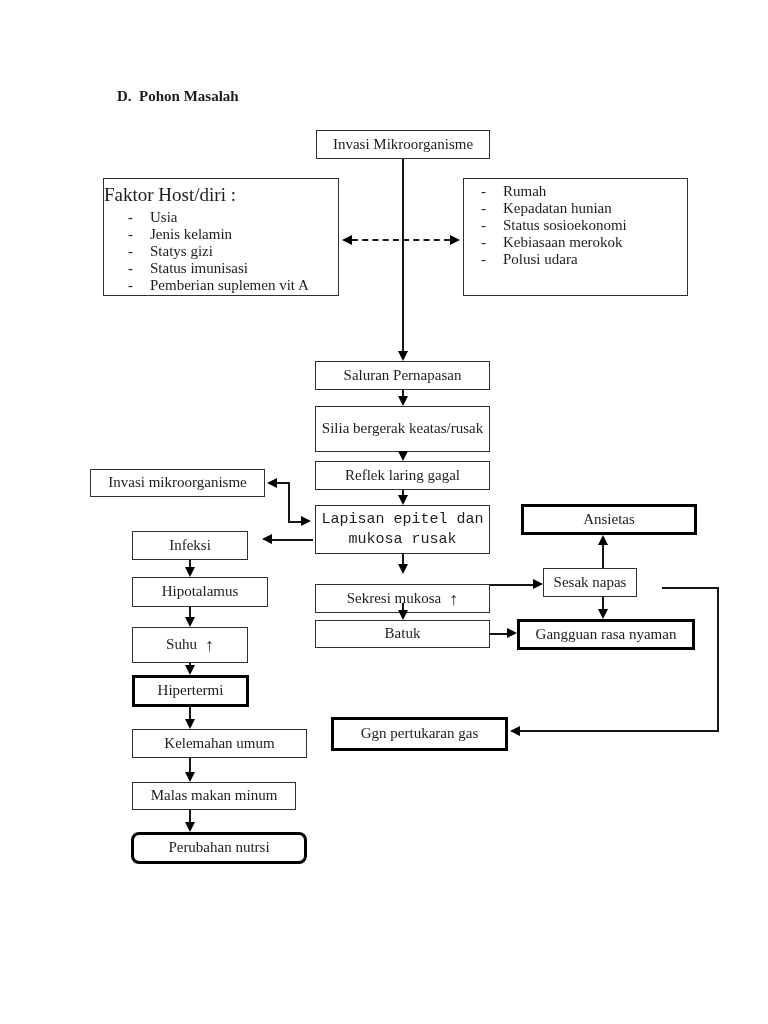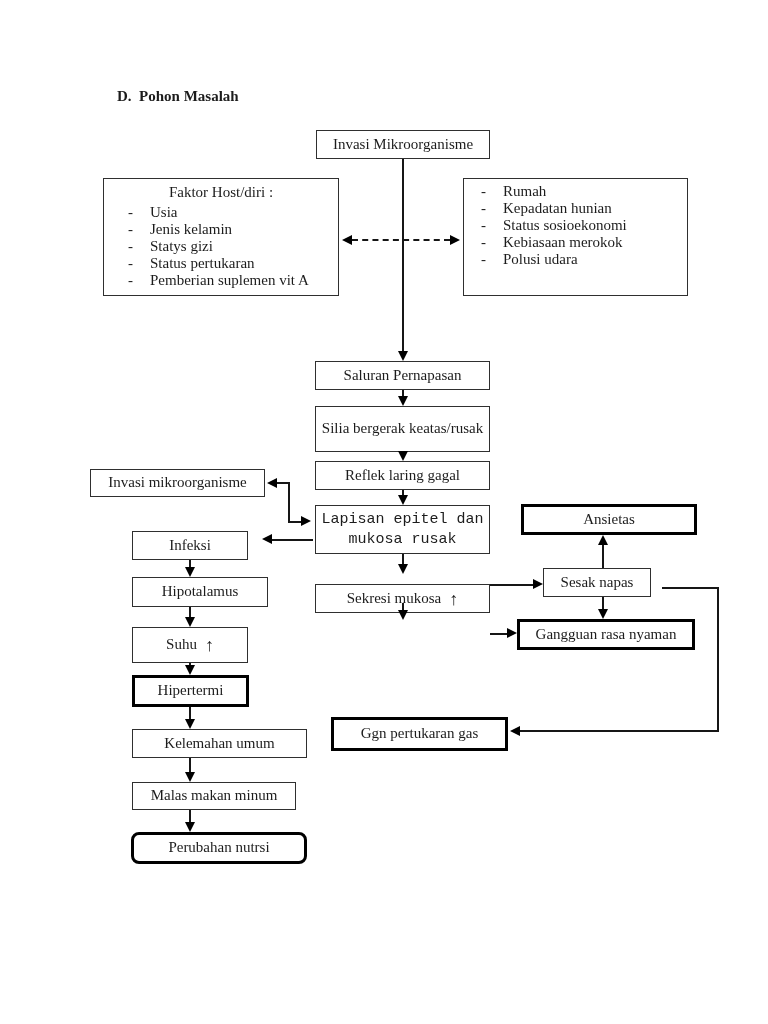--- a/index.html
+++ b/index.html
@@ -11,21 +11,21 @@
     position:absolute;left:117px;top:88px;font-weight:bold;font-size:15px;white-space:pre;
   }
   .box{
     position:absolute;box-sizing:border-box;background:#fff;
     border:1.5px solid #2f2f2f;
     display:flex;align-items:center;justify-content:center;text-align:center;
     font-size:15px;line-height:1.28;padding:1px 5px;
   }
   .box.thick{border:3.5px solid #000;}
   .flist{display:block;padding-top:4px;text-align:left;}
-  .flist .ftitle{text-align:center;font-size:15px;margin-bottom:2px;}
+  .flist .ftitle{text-align:left;font-size:19px;margin-bottom:2px;}
   .frow{display:flex;font-size:15px;line-height:1.13;}
   .frow .dash{flex:0 0 22px;text-align:left;}
   .host-rows{margin-left:24px;}
   .env-rows{margin-left:17px;}
   .uparrow{font-size:18px;font-weight:bold;margin-left:8px;line-height:1;}
   .ln{position:absolute;background:#161616;}
   .hln{height:1.8px;}
   .vln{width:1.8px;}
   .dashln{position:absolute;height:0;border-top:2px dashed #161616;background:none;}
   .ah{position:absolute;width:0;height:0;}
@@ -56,21 +56,21 @@
         <div class="frow">
             <span class="dash">-</span>
             <span>Jenis kelamin</span>
           </div>
         <div class="frow">
             <span class="dash">-</span>
             <span>Statys gizi</span>
           </div>
         <div class="frow">
             <span class="dash">-</span>
-            <span>Status pertukaran</span>
+            <span>Status imunisasi</span>
           </div>
         <div class="frow">
             <span class="dash">-</span>
             <span>Pemberian suplemen vit A</span>
           </div>
       </div>
     </div>
   </div>
 
   <div class="box" style="left:463px;top:178px;width:225px;height:118px;align-items:flex-start;justify-content:flex-start;padding:0;">
@@ -109,20 +109,23 @@
   <div class="box" style="left:315px;top:461px;width:175px;height:29px;">
     <span>Reflek laring gagal</span>
   </div>
   <div class="box" style="left:315px;top:505px;width:175px;height:49px;font-family:Liberation Mono, monospace;">
     <span>Lapisan epitel dan mukosa rusak</span>
   </div>
   <div class="box" style="left:315px;top:574px;width:175px;height:29px;margin-top:10px;">
     <span>Sekresi mukosa</span>
     <span class="uparrow">↑</span>
   </div>
+  <div class="box" style="left:315px;top:620px;width:175px;height:28px;">
+    <span>Batuk</span>
+  </div>
 
   <div class="box" style="left:90px;top:469px;width:175px;height:28px;">
     <span>Invasi mikroorganisme</span>
   </div>
   <div class="box" style="left:132px;top:531px;width:116px;height:29px;">
     <span>Infeksi</span>
   </div>
   <div class="box" style="left:132px;top:577px;width:136px;height:30px;">
     <span>Hipotalamus</span>
   </div>
@@ -139,21 +142,21 @@
   <div class="box" style="left:132px;top:782px;width:164px;height:28px;">
     <span>Malas makan minum</span>
   </div>
   <div class="box thick" style="left:131px;top:832px;width:176px;height:32px;border-radius:8px;">
     <span>Perubahan nutrsi</span>
   </div>
 
   <div class="box thick" style="left:521px;top:504px;width:176px;height:31px;">
     <span>Ansietas</span>
   </div>
-  <div class="box" style="left:543px;top:568px;width:108px;height:29px;align-items:center;">
+  <div class="box" style="left:543px;top:568px;width:94px;height:29px;align-items:center;">
     <span>Sesak napas</span>
   </div>
   <div class="box thick" style="left:517px;top:619px;width:178px;height:31px;">
     <span>Gangguan rasa nyaman</span>
   </div>
   <div class="box thick" style="left:331px;top:717px;width:177px;height:34px;">
     <span>Ggn pertukaran gas</span>
   </div>
 
   <div class="ln vln" style="left:402px;top:159px;height:192px;"></div>

